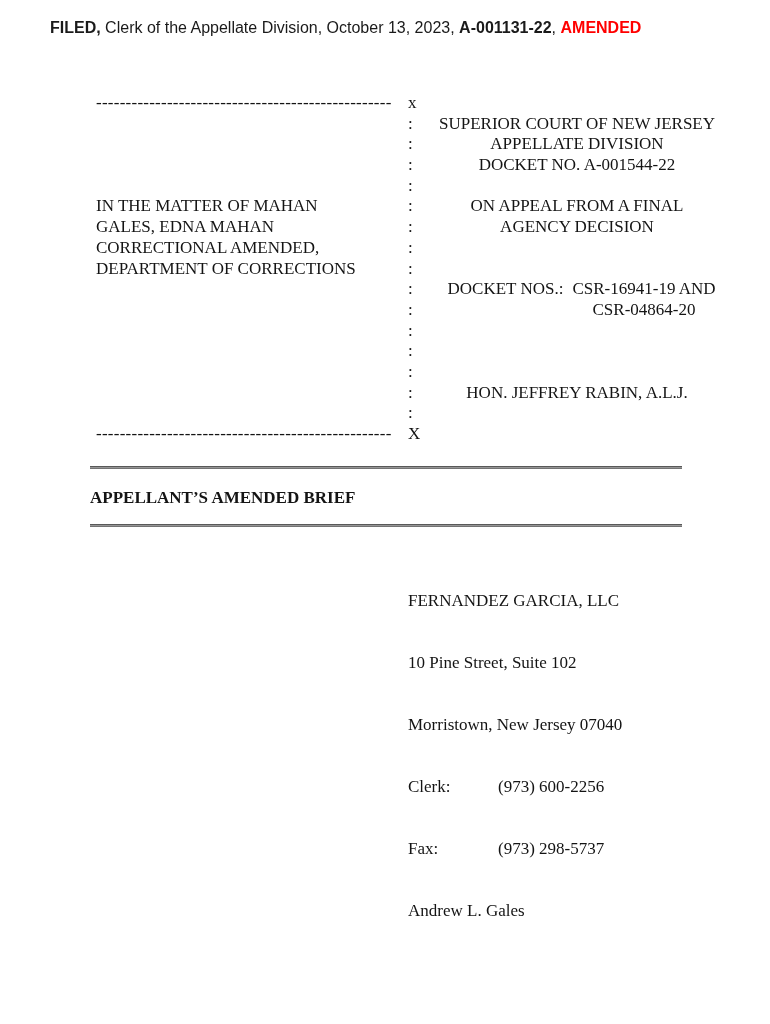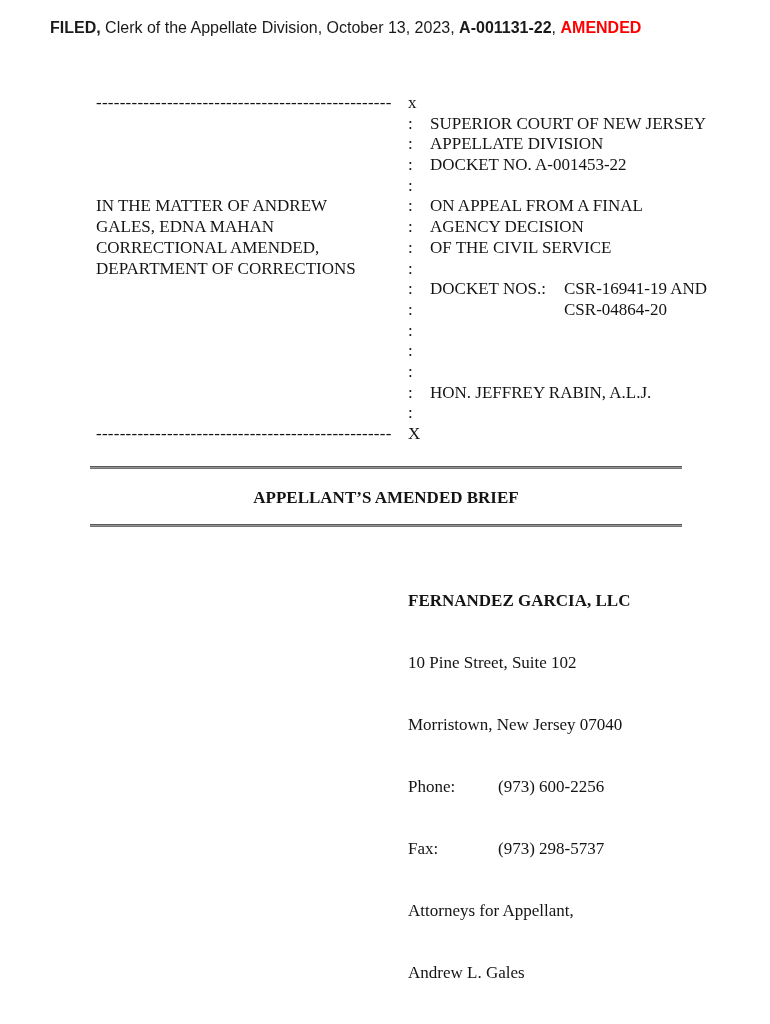--- a/index.html
+++ b/index.html
@@ -42,48 +42,48 @@
     width: 312px;
     flex: 0 0 312px;
     overflow: hidden;
   }
   .dashes { letter-spacing: 0.25px; }
   .cap-mark {
     display: inline-block;
     width: 22px;
     flex: 0 0 22px;
   }
-  .cap-right { flex: 1 1 auto; }
+  .cap-right { flex: 1 1 auto; text-align: center; }
   .docket-label, .docket-indent {
     display: inline-block;
     width: 134px;
   }
   
   .rule {
     margin-left: 90px;
     width: 592px;
     height: 3px;
     background: linear-gradient(#3a3a3a, #9e9e9e 55%, #5a5a5a);
   }
   .rule-top { margin-top: 21px; }
   .title-row {
     margin-left: 90px;
     width: 592px;
     padding: 19px 0 16px 0;
-    text-align: center;
+    text-align: left;
     font-weight: bold;
     line-height: 20.7px;
   }
   
   .firm-block {
     margin: 22px 0 0 408px;
     line-height: 20.7px;
     white-space: pre-wrap;
   }
-  .firm-name { font-weight: bold; }
+  .firm-name { font-weight: normal; }
   .contact-label { display: inline-block; width: 90px; }
 </style>
 </head>
 <body>
 
 <div class="page">
 
   <div class="filed-header"><span class="b">FILED,</span><span> Clerk of the Appellate Division, October 13, 2023, </span><span class="b">A-001131-22</span><span>, </span><span class="red">AMENDED</span></div>
 
   <div class="caption">
@@ -100,42 +100,41 @@
       <span class="cap-right">SUPERIOR COURT OF NEW JERSEY</span>
     </div>
     <div class="cap-row">
       <span class="cap-left"></span>
       <span class="cap-mark">:</span>
       <span class="cap-right">APPELLATE DIVISION</span>
     </div>
     <div class="cap-row">
       <span class="cap-left"></span>
       <span class="cap-mark">:</span>
-      <span class="cap-right">DOCKET NO. A-001453-22</span>
+      <span class="cap-right">DOCKET NO. A-001544-22</span>
     </div>
     <div class="cap-row">
       <span class="cap-left"></span>
       <span class="cap-mark">:</span>
       <span class="cap-right"></span>
     </div>
 
     <div class="cap-row">
-      <span class="cap-left">IN THE MATTER OF ANDREW</span>
+      <span class="cap-left">IN THE MATTER OF MAHAN</span>
       <span class="cap-mark">:</span>
       <span class="cap-right">ON APPEAL FROM A FINAL</span>
     </div>
     <div class="cap-row">
       <span class="cap-left">GALES, EDNA MAHAN</span>
       <span class="cap-mark">:</span>
       <span class="cap-right">AGENCY DECISION</span>
     </div>
     <div class="cap-row">
       <span class="cap-left">CORRECTIONAL AMENDED,</span>
       <span class="cap-mark">:</span>
-      <span class="cap-right">OF THE CIVIL SERVICE</span>
     </div>
     <div class="cap-row">
       <span class="cap-left">DEPARTMENT OF CORRECTIONS</span>
       <span class="cap-mark">:</span>
     </div>
 
     <div class="cap-row">
       <span class="cap-left"></span>
       <span class="cap-mark">:</span>
       <span class="cap-right"><span class="docket-label">DOCKET NOS.:</span><span>CSR-16941-19 AND</span></span>
@@ -178,19 +177,18 @@
   </div>
 
   <div class="rule rule-top"></div>
   <div class="title-row">APPELLANT’S AMENDED BRIEF</div>
   <div class="rule"></div>
 
   <div class="firm-block">
     <div class="firm-name">FERNANDEZ GARCIA, LLC</div>
     <div>10 Pine Street, Suite 102</div>
     <div>Morristown, New Jersey 07040</div>
-    <div><span class="contact-label">Phone:</span><span>(973) 600-2256</span></div>
+    <div><span class="contact-label">Clerk:</span><span>(973) 600-2256</span></div>
     <div><span class="contact-label">Fax:</span><span>(973) 298-5737</span></div>
-    <div>Attorneys for Appellant,</div>
     <div>Andrew L. Gales</div>
   </div>
 
 </div>
 
 </body></html>

